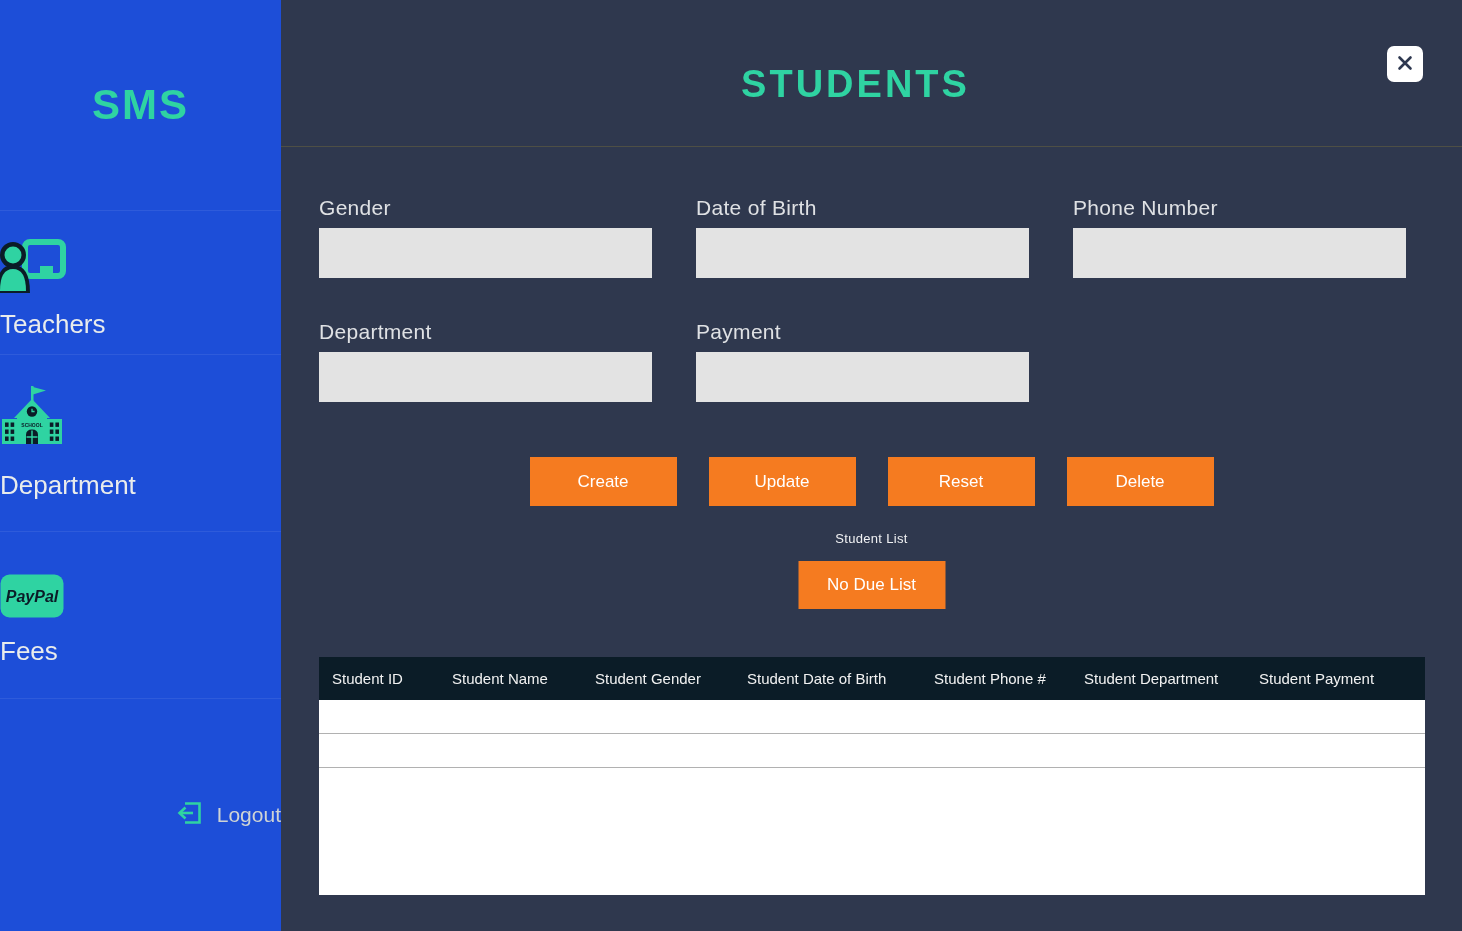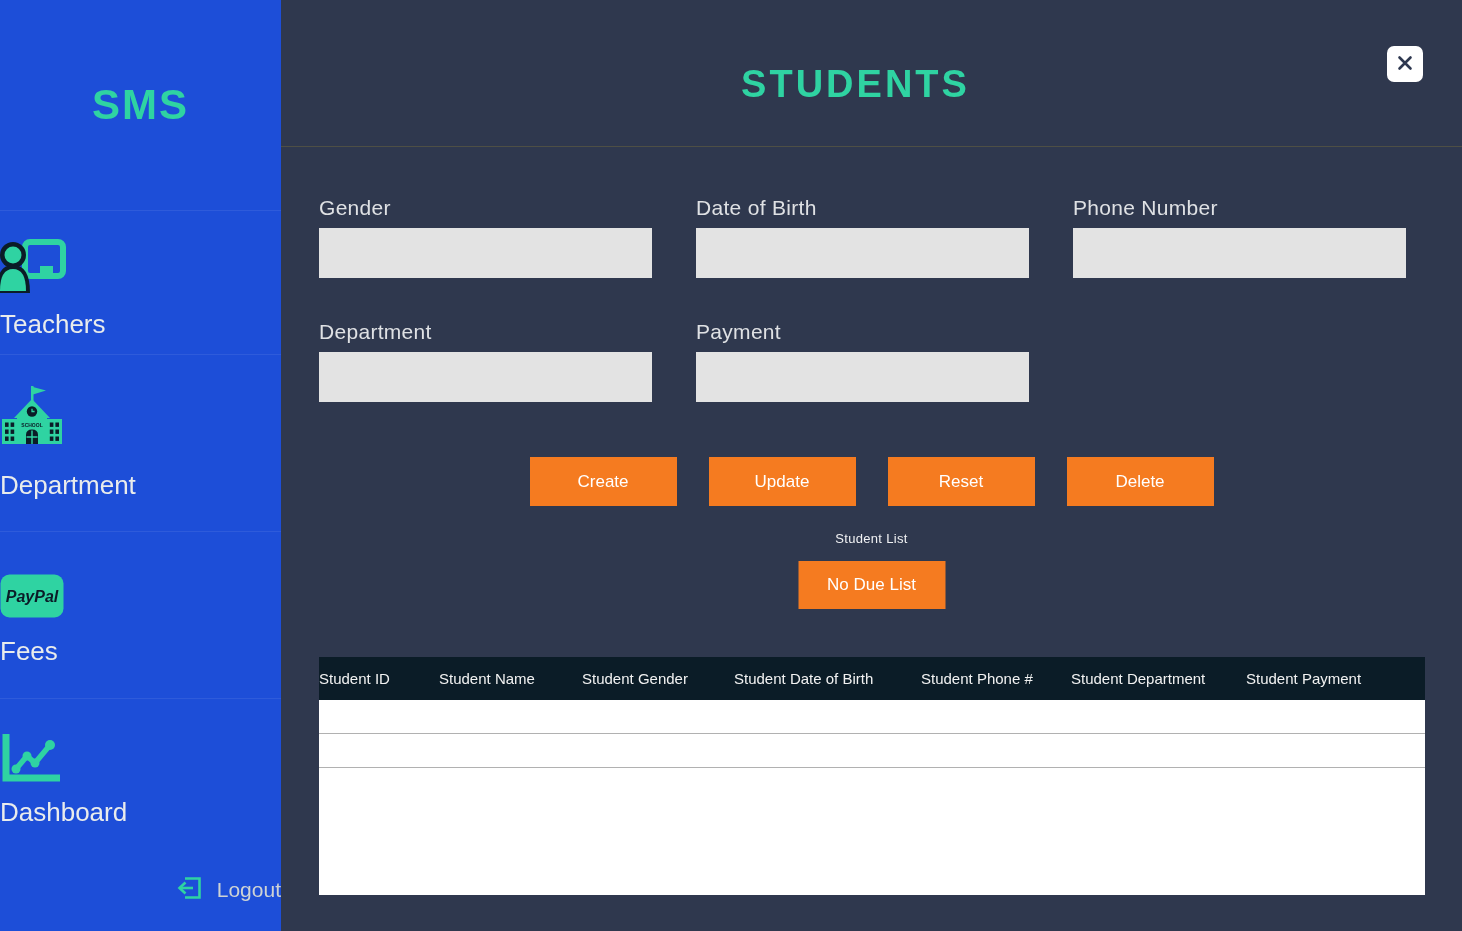--- a/index.html
+++ b/index.html
@@ -93,21 +93,21 @@
   
   .student-table {
     position:absolute; left:38px; top:657px; width:1106px;
   }
   .t-head {
     height:43px; background:#0b1c27;
     display:grid; grid-template-columns:120px 143px 152px 187px 150px 175px 179px;
     align-items:center;
   }
   .t-head .th {
-    color:#f2f2f2; font-size:15px; white-space:nowrap;
+    color:#f2f2f2; font-size:15px; padding-left:13px; white-space:nowrap;
   }
   .t-body { background:#ffffff; }
   .t-row {
     display:grid; grid-template-columns:120px 143px 152px 187px 150px 175px 179px;
     border-bottom:1px solid #b1b1b1;
   }
   .t-row .td { height:33px; padding-left:13px; font-size:14px; color:#333; }
   .t-filler { height:127px; }
 </style>
 </head>
@@ -167,33 +167,20 @@
   <div class="nav-item nav-fees">
     <span>
       <svg width="64" height="44" viewBox="0 0 64 44">
         <rect x="0.5" y="0.5" width="63" height="43" rx="9" fill="#2fd3a2"></rect>
         <text x="32" y="28" text-anchor="middle" font-size="16" font-style="italic" font-weight="bold" fill="#0b1c27" font-family="Liberation Sans, sans-serif">PayPal</text>
       </svg>
     </span>
     <span class="nav-label">Fees</span>
   </div>
 
-  <div class="nav-item nav-dashboard">
-    <span>
-      <svg width="64" height="54" viewBox="0 0 64 54">
-        <path d="M6,3 V47 H60" stroke="#2fd3a2" stroke-width="7" fill="none"></path>
-        <path d="M16,38 L27,25 L35,32 L50,14" stroke="#2fd3a2" stroke-width="5.5" fill="none" stroke-linecap="round" stroke-linejoin="round"></path>
-        <circle cx="16" cy="38" r="4.5" fill="#2fd3a2"></circle>
-        <circle cx="27" cy="25" r="4.5" fill="#2fd3a2"></circle>
-        <circle cx="35" cy="32" r="4.5" fill="#2fd3a2"></circle>
-        <circle cx="50" cy="14" r="5" fill="#2fd3a2"></circle>
-      </svg>
-    </span>
-    <span class="nav-label">Dashboard</span>
-  </div>
 
   <div class="logout-sec">
     <span>
       <svg width="26" height="26" viewBox="0 0 26 26">
         <path d="M8,3.5 H22.5 V22.5 H8" fill="none" stroke="#2fd3a2" stroke-width="2.6"></path>
         <path d="M2.5,13 H16" stroke="#2fd3a2" stroke-width="2.6"></path>
         <path d="M8.5,7.5 L2.5,13 L8.5,18.5" fill="none" stroke="#2fd3a2" stroke-width="2.6"></path>
       </svg>
     </span>
     <span class="logout-label">Logout</span>

